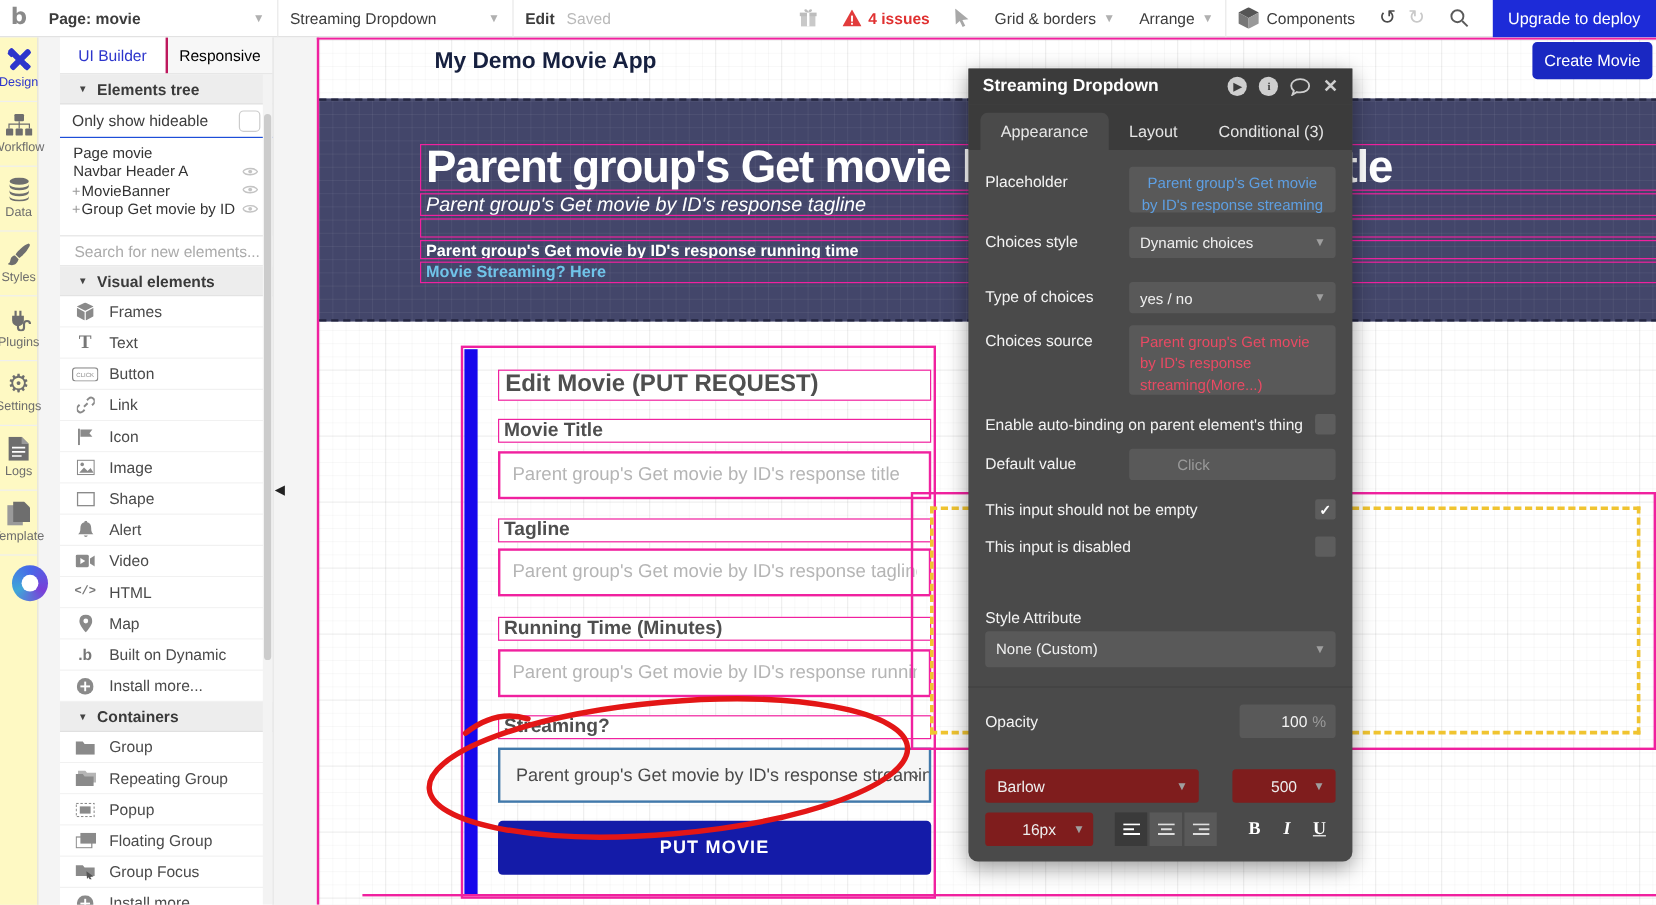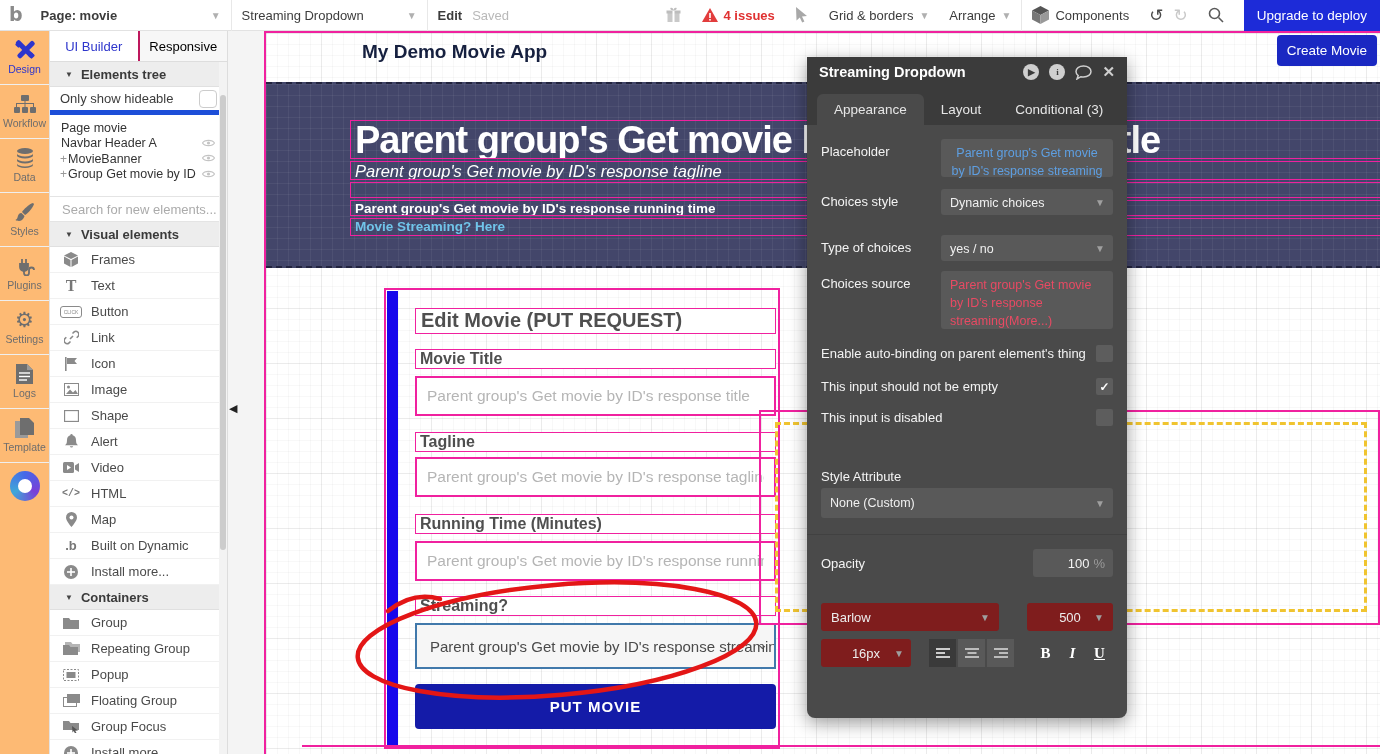--- a/index.html
+++ b/index.html
@@ -9,35 +9,35 @@
   .tb-sep { width:1px; height:31px; background:#e8e8e8; }
   .tb-item { display:flex; align-items:center; gap:6px; font-size:13px; color:#3c3c3c; padding:0 10px; height:31px; }
   .tb-caret { color:#b0b0b0; font-size:10px; }
   #bubble-logo { font-family:"DejaVu Sans",sans-serif; font-size:19px; font-weight:bold; color:#8a8a8a; padding:0 8px 2px 9px; }
   .bold { font-weight:bold; }
   .muted { color:#b9b9b9; }
   .issues { color:#e03131; font-weight:bold; font-size:13px; }
   #upgrade-btn { margin-left:10px; height:31px; background:#1d2bd8; color:#fff; font-size:13.5px; display:flex; align-items:center; padding:0 13px; border:none; cursor:pointer; }
   .uglyph { font-family:"DejaVu Sans",sans-serif; font-size:17px; line-height:1; }
   
-  #rail { position:absolute; left:0; top:31px; width:50px; height:723px; background:#fdba74; border-right:1px solid #e3e3e3; z-index:40; }
+  #rail { position:absolute; left:0; top:31px; width:32px; height:723px; background:#fef9c3; border-right:1px solid #e3e3e3; z-index:40; }
   .rail-item { height:54px; display:flex; flex-direction:column; align-items:center; justify-content:center; gap:3px; border-bottom:1px solid #efefef; cursor:pointer; }
   .rail-item .lbl { font-size:10.5px; color:#6d6d6d; }
   .rail-item.active .lbl { color:#2d35cc; }
   #rail-logo { margin-top:8px; width:30px; height:30px; border-radius:50%; background:conic-gradient(#4668e8,#7a3fd8,#3fa7d8,#4668e8); position:relative; margin-left:10px; }
   #rail-logo::after { content:""; position:absolute; left:8px; top:8px; width:14px; height:14px; background:#fff; border-radius:50%; }
   
   #palette { position:absolute; left:50px; top:31px; width:178px; height:723px; background:#fff; border-right:1px solid #ddd; z-index:40; overflow:hidden; }
   #pal-tabs { height:31px; display:flex; border-bottom:1px solid #ddd; }
   .pal-tab { flex:1; display:flex; align-items:center; justify-content:center; font-size:13px; cursor:pointer; }
   .pal-tab.active { color:#2d35cc; background:#fff; }
   .pal-tab.inactive { color:#000000; background:#f7f7f7; border-left:2px solid #be185d; }
   .sec-head { height:25px; background:#ededed; display:flex; align-items:center; gap:8px; padding-left:15px; font-size:13px; font-weight:bold; color:#3a3a3a; border-bottom:1px solid #e0e0e0; cursor:pointer; }
   .tri { font-size:8px; color:#444; }
-  #hideable-row { height:28px; display:flex; align-items:center; justify-content:space-between; padding:0 10px 0 10px; font-size:13px; color:#3c3c3c; border-bottom:5px solid #1d4ed8; }
+  #hideable-row { height:28px; display:flex; align-items:center; justify-content:space-between; padding:0 10px 0 10px; font-size:13px; color:#3c3c3c; border-bottom:1px solid #1d4ed8; }
   #hideable-box { width:18px; height:18px; border:1px solid #ccc; border-radius:4px; background:#fff; cursor:pointer; }
   .tree { padding:5px 0 2px 0; }
   .tree-row { height:15.5px; display:flex; align-items:center; font-size:12.5px; color:#333; padding-left:10px; cursor:pointer; position:relative; }
   .tree-plus { color:#999; margin-right:1px; font-size:12px; }
   .eye { position:absolute; right:12px; top:2px; }
   .spacer12 { height:12px; }
   #pal-search { width:100%; height:26px; border:none; border-top:1px solid #e4e4e4; border-bottom:1px solid #e4e4e4; padding-left:12px; font-size:13px; color:#444; font-family:"Liberation Sans",sans-serif; outline:none; }
   #pal-search::placeholder { color:#ababab; }
   .row-pal { height:26px; display:flex; align-items:center; gap:9px; padding-left:10px; border-bottom:1px solid #f1f1f1; font-size:13px; color:#4a4a4a; background:#fff; cursor:grab; }
   .pico { width:22px; display:flex; justify-content:center; align-items:center; flex:0 0 22px; }
@@ -571,20 +571,24 @@
       </div>
     </div>
     <div class="irow" style="margin-top:10px;">
       <span class="ilabel">Choices source</span>
       <div class="ibox red" style="height:58px;">Parent group's Get movie by ID's response streaming(More...)</div>
     </div>
     <div class="chkrow" style="margin-top:16px;">
       <span>Enable auto-binding on parent element's thing</span>
       <div class="chk"></div>
     </div>
+    <div class="irow" style="margin-top:12px;">
+      <span class="ilabel">Default value</span>
+      <div class="ibox gray" style="height:26px; padding-left:40px;">Click</div>
+    </div>
     <div class="chkrow" style="margin-top:16px;">
       <span>This input should not be empty</span>
       <div class="chk">✓</div>
     </div>
     <div class="chkrow" style="margin-top:14px;">
       <span>This input is disabled</span>
       <div class="chk"></div>
     </div>
     <div style="margin:38px 14px 0;" class="ilabel">Style Attribute</div>
     <div class="irow" style="margin-top:4px;">

